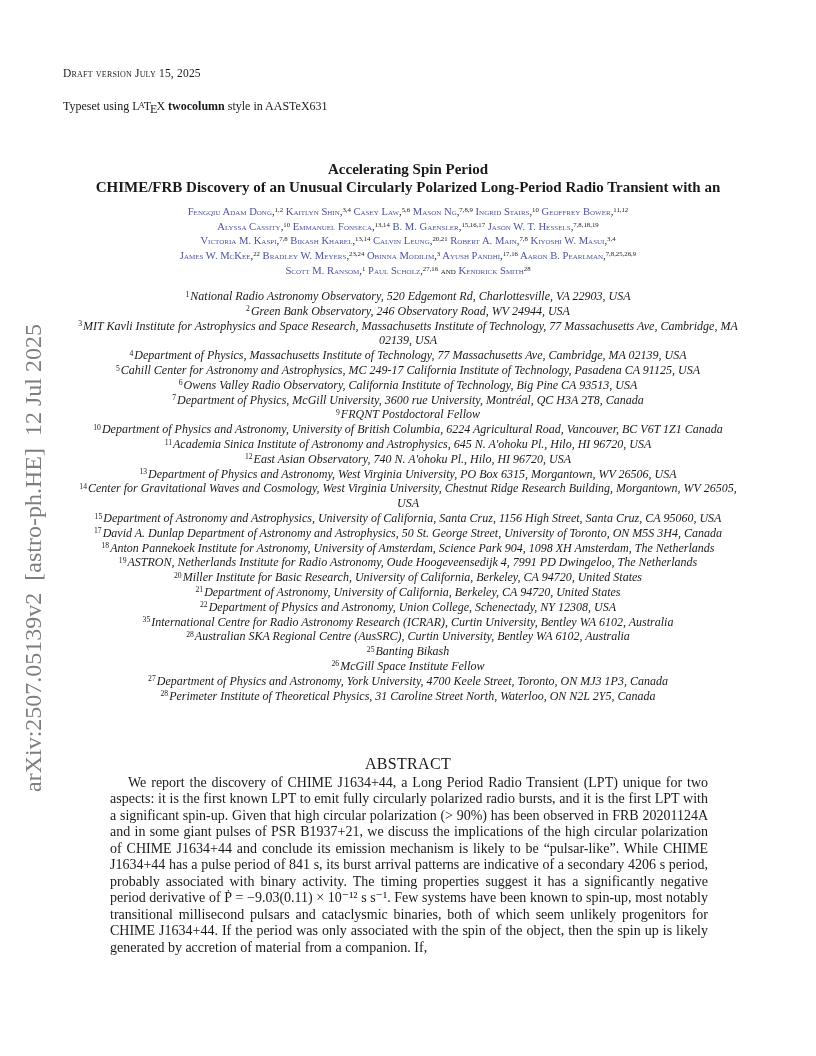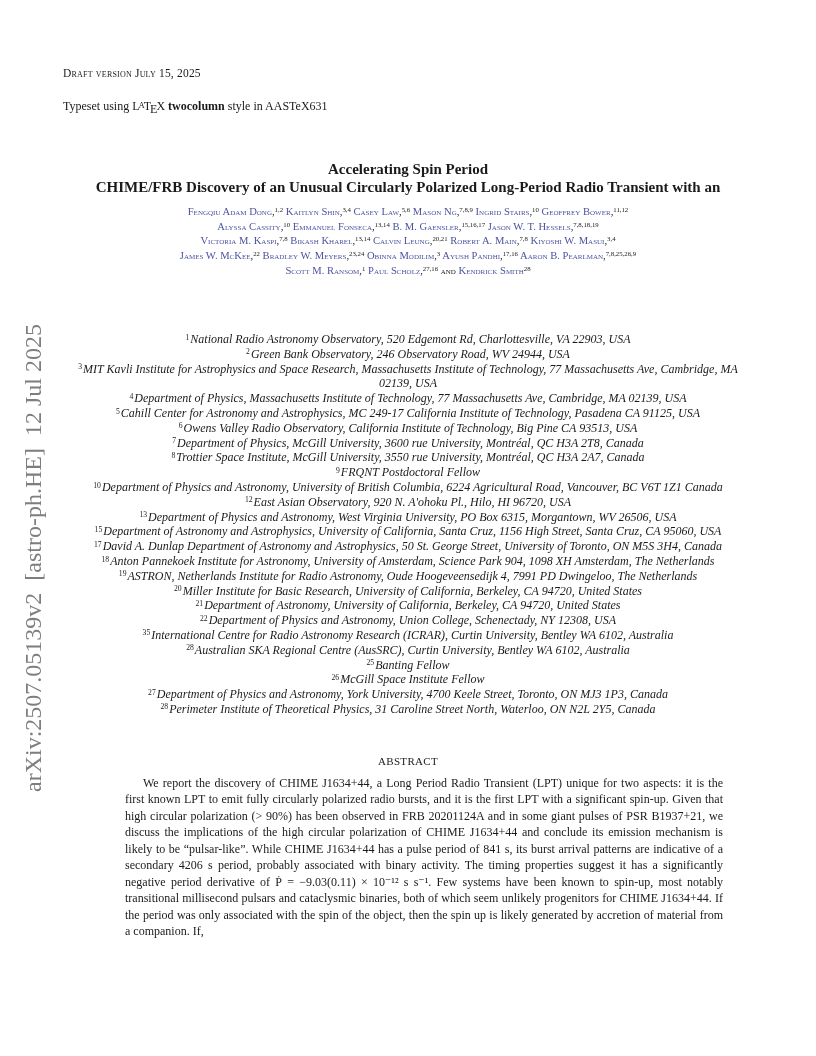--- a/index.html
+++ b/index.html
@@ -27,28 +27,28 @@
 
   .author-list{position:absolute;left:50px;top:205px;width:716px;
     text-align:center;font-size:10.6px;line-height:14.7px;}
   .author-line{white-space:nowrap;font-variant:small-caps;}
   .author-name{color:var(--author-color,#4b529e);margin-top:12px;}
   .author-and{color:#1a1a1a;}
   .sup{font-size:0.64em;font-style:normal;font-variant:normal;
     vertical-align:0.45em;line-height:0;letter-spacing:0;}
 
   .affiliation-list{position:absolute;left:68px;top:289px;width:680px;
-    text-align:center;font-size:12px;line-height:14.8px;font-style:italic;margin-top:43px;}
+    text-align:center;font-size:12px;line-height:14.8px;font-style:italic;}
   .affil{margin:0;}
   .affil-sup{font-style:normal;margin-right:1px;}
 
   .abstract-heading{position:absolute;left:60px;top:755px;width:696px;
-    text-align:center;font-size:11px;letter-spacing:0.3px;}
-  .abstract-body{position:absolute;left:125px;top:775px;width:598px;
-    font-size:12px;line-height:16.45px;text-align:justify;}
+    text-align:center;font-size:16px;letter-spacing:0.3px;}
+  .abstract-body{position:absolute;left:110px;top:775px;width:598px;
+    font-size:14px;line-height:16.45px;text-align:justify;}
   .abstract-body .para{text-indent:18px;}
 </style>
 </head>
 <body>
 
 <div class="page">
 
   <div class="watermark">arXiv:2507.05139v2  [astro-ph.HE]  12 Jul 2025</div>
 
   <div class="draft-line">Draft version July 15, 2025</div>
@@ -69,35 +69,36 @@
     </div>
 
   <div class="affiliation-list">
       <div class="affil"><sup class="sup affil-sup">1</sup><span>National Radio Astronomy Observatory, 520 Edgemont Rd, Charlottesville, VA 22903, USA</span></div>
       <div class="affil"><sup class="sup affil-sup">2</sup><span>Green Bank Observatory, 246 Observatory Road, WV 24944, USA</span></div>
       <div class="affil"><sup class="sup affil-sup">3</sup><span>MIT Kavli Institute for Astrophysics and Space Research, Massachusetts Institute of Technology, 77 Massachusetts Ave, Cambridge, MA 02139, USA</span></div>
       <div class="affil"><sup class="sup affil-sup">4</sup><span>Department of Physics, Massachusetts Institute of Technology, 77 Massachusetts Ave, Cambridge, MA 02139, USA</span></div>
       <div class="affil"><sup class="sup affil-sup">5</sup><span>Cahill Center for Astronomy and Astrophysics, MC 249-17 California Institute of Technology, Pasadena CA 91125, USA</span></div>
       <div class="affil"><sup class="sup affil-sup">6</sup><span>Owens Valley Radio Observatory, California Institute of Technology, Big Pine CA 93513, USA</span></div>
       <div class="affil"><sup class="sup affil-sup">7</sup><span>Department of Physics, McGill University, 3600 rue University, Montréal, QC H3A 2T8, Canada</span></div>
-      <div class="affil"><sup class="sup affil-sup">8</sup><span>Trottier Space Institute, McGill University, 3550 rue University, Montréal, QC H3A 2A7, Canada</span></div>
       <div class="affil"><sup class="sup affil-sup">9</sup><span>FRQNT Postdoctoral Fellow</span></div>
       <div class="affil"><sup class="sup affil-sup">10</sup><span>Department of Physics and Astronomy, University of British Columbia, 6224 Agricultural Road, Vancouver, BC V6T 1Z1 Canada</span></div>
-      <div class="affil"><sup class="sup affil-sup">12</sup><span>East Asian Observatory, 920 N. A'ohoku Pl., Hilo, HI 96720, USA</span></div>
+      <div class="affil"><sup class="sup affil-sup">11</sup><span>Academia Sinica Institute of Astronomy and Astrophysics, 645 N. A'ohoku Pl., Hilo, HI 96720, USA</span></div>
+      <div class="affil"><sup class="sup affil-sup">12</sup><span>East Asian Observatory, 740 N. A'ohoku Pl., Hilo, HI 96720, USA</span></div>
       <div class="affil"><sup class="sup affil-sup">13</sup><span>Department of Physics and Astronomy, West Virginia University, PO Box 6315, Morgantown, WV 26506, USA</span></div>
+      <div class="affil"><sup class="sup affil-sup">14</sup><span>Center for Gravitational Waves and Cosmology, West Virginia University, Chestnut Ridge Research Building, Morgantown, WV 26505, USA</span></div>
       <div class="affil"><sup class="sup affil-sup">15</sup><span>Department of Astronomy and Astrophysics, University of California, Santa Cruz, 1156 High Street, Santa Cruz, CA 95060, USA</span></div>
       <div class="affil"><sup class="sup affil-sup">17</sup><span>David A. Dunlap Department of Astronomy and Astrophysics, 50 St. George Street, University of Toronto, ON M5S 3H4, Canada</span></div>
       <div class="affil"><sup class="sup affil-sup">18</sup><span>Anton Pannekoek Institute for Astronomy, University of Amsterdam, Science Park 904, 1098 XH Amsterdam, The Netherlands</span></div>
       <div class="affil"><sup class="sup affil-sup">19</sup><span>ASTRON, Netherlands Institute for Radio Astronomy, Oude Hoogeveensedijk 4, 7991 PD Dwingeloo, The Netherlands</span></div>
       <div class="affil"><sup class="sup affil-sup">20</sup><span>Miller Institute for Basic Research, University of California, Berkeley, CA 94720, United States</span></div>
       <div class="affil"><sup class="sup affil-sup">21</sup><span>Department of Astronomy, University of California, Berkeley, CA 94720, United States</span></div>
       <div class="affil"><sup class="sup affil-sup">22</sup><span>Department of Physics and Astronomy, Union College, Schenectady, NY 12308, USA</span></div>
       <div class="affil"><sup class="sup affil-sup">35</sup><span>International Centre for Radio Astronomy Research (ICRAR), Curtin University, Bentley WA 6102, Australia</span></div>
       <div class="affil"><sup class="sup affil-sup">28</sup><span>Australian SKA Regional Centre (AusSRC), Curtin University, Bentley WA 6102, Australia</span></div>
-      <div class="affil"><sup class="sup affil-sup">25</sup><span>Banting Fellow</span></div>
+      <div class="affil"><sup class="sup affil-sup">25</sup><span>Banting Bikash</span></div>
       <div class="affil"><sup class="sup affil-sup">26</sup><span>McGill Space Institute Fellow</span></div>
       <div class="affil"><sup class="sup affil-sup">27</sup><span>Department of Physics and Astronomy, York University, 4700 Keele Street, Toronto, ON MJ3 1P3, Canada</span></div>
       <div class="affil"><sup class="sup affil-sup">28</sup><span>Perimeter Institute of Theoretical Physics, 31 Caroline Street North, Waterloo, ON N2L 2Y5, Canada</span></div>
     </div>
 
   <div class="abstract-heading">ABSTRACT</div>
 
   <div class="abstract-body">
     <div class="para">We report the discovery of CHIME J1634+44, a Long Period Radio Transient (LPT) unique for two aspects: it is the first known LPT to emit fully circularly polarized radio bursts, and it is the first LPT with a significant spin-up. Given that high circular polarization (&gt; 90%) has been observed in FRB 20201124A and in some giant pulses of PSR B1937+21, we discuss the implications of the high circular polarization of CHIME J1634+44 and conclude its emission mechanism is likely to be “pulsar-like”. While CHIME J1634+44 has a pulse period of 841 s, its burst arrival patterns are indicative of a secondary 4206 s period, probably associated with binary activity. The timing properties suggest it has a significantly negative period derivative of Ṗ = −9.03(0.11) × 10⁻¹² s s⁻¹. Few systems have been known to spin-up, most notably transitional millisecond pulsars and cataclysmic binaries, both of which seem unlikely progenitors for CHIME J1634+44. If the period was only associated with the spin of the object, then the spin up is likely generated by accretion of material from a companion. If,</div>
   </div>

